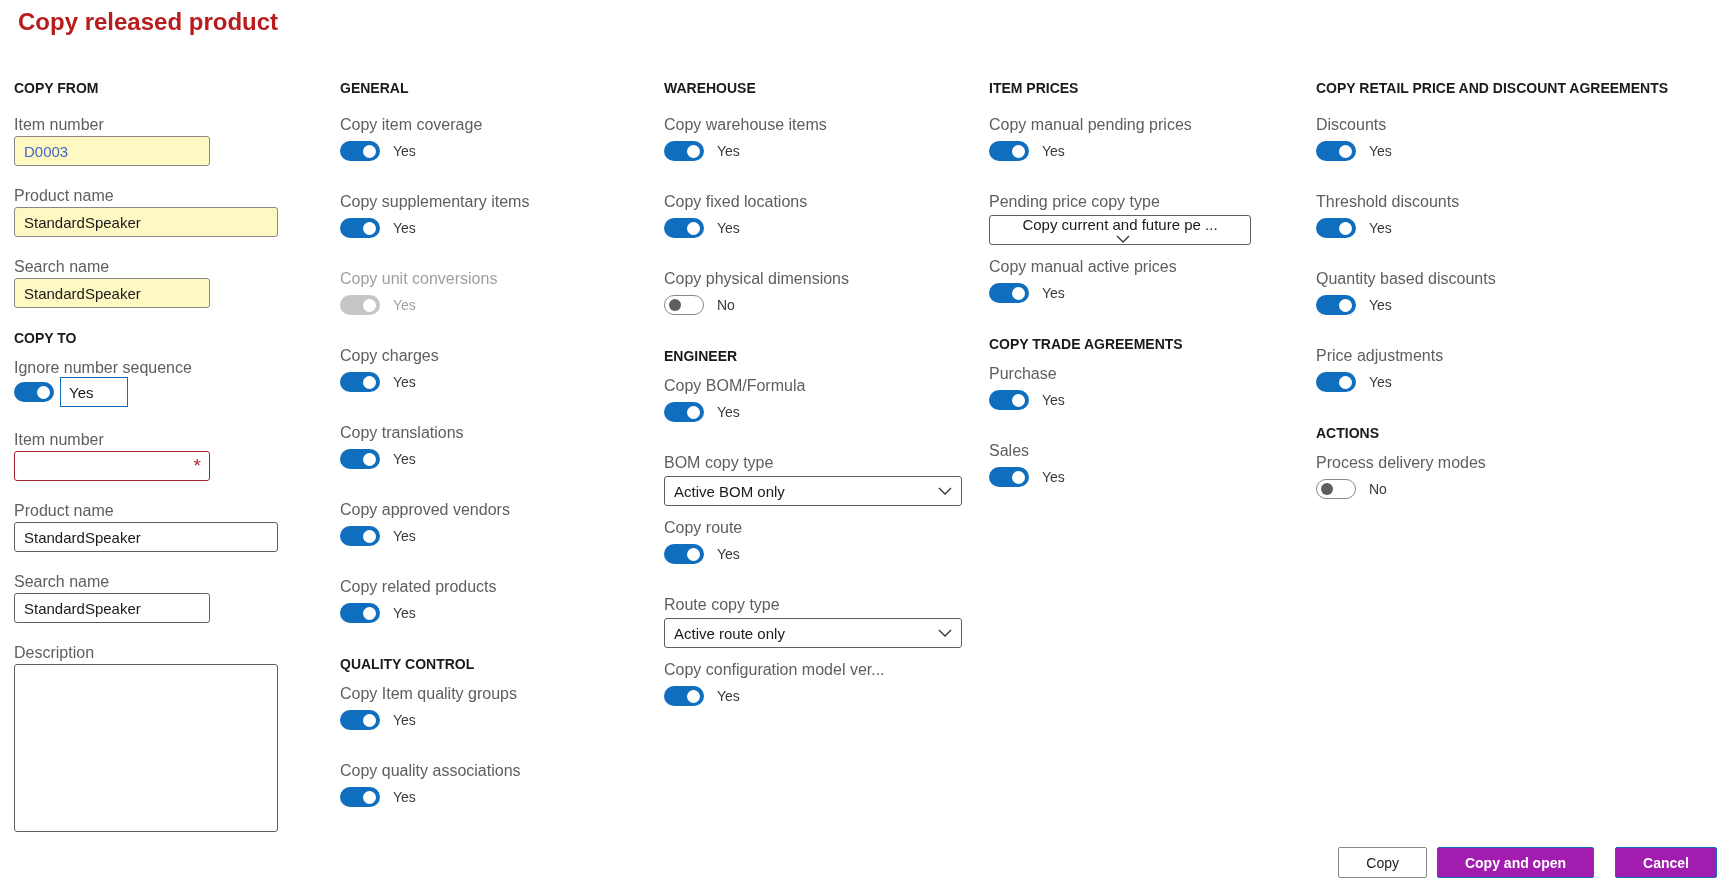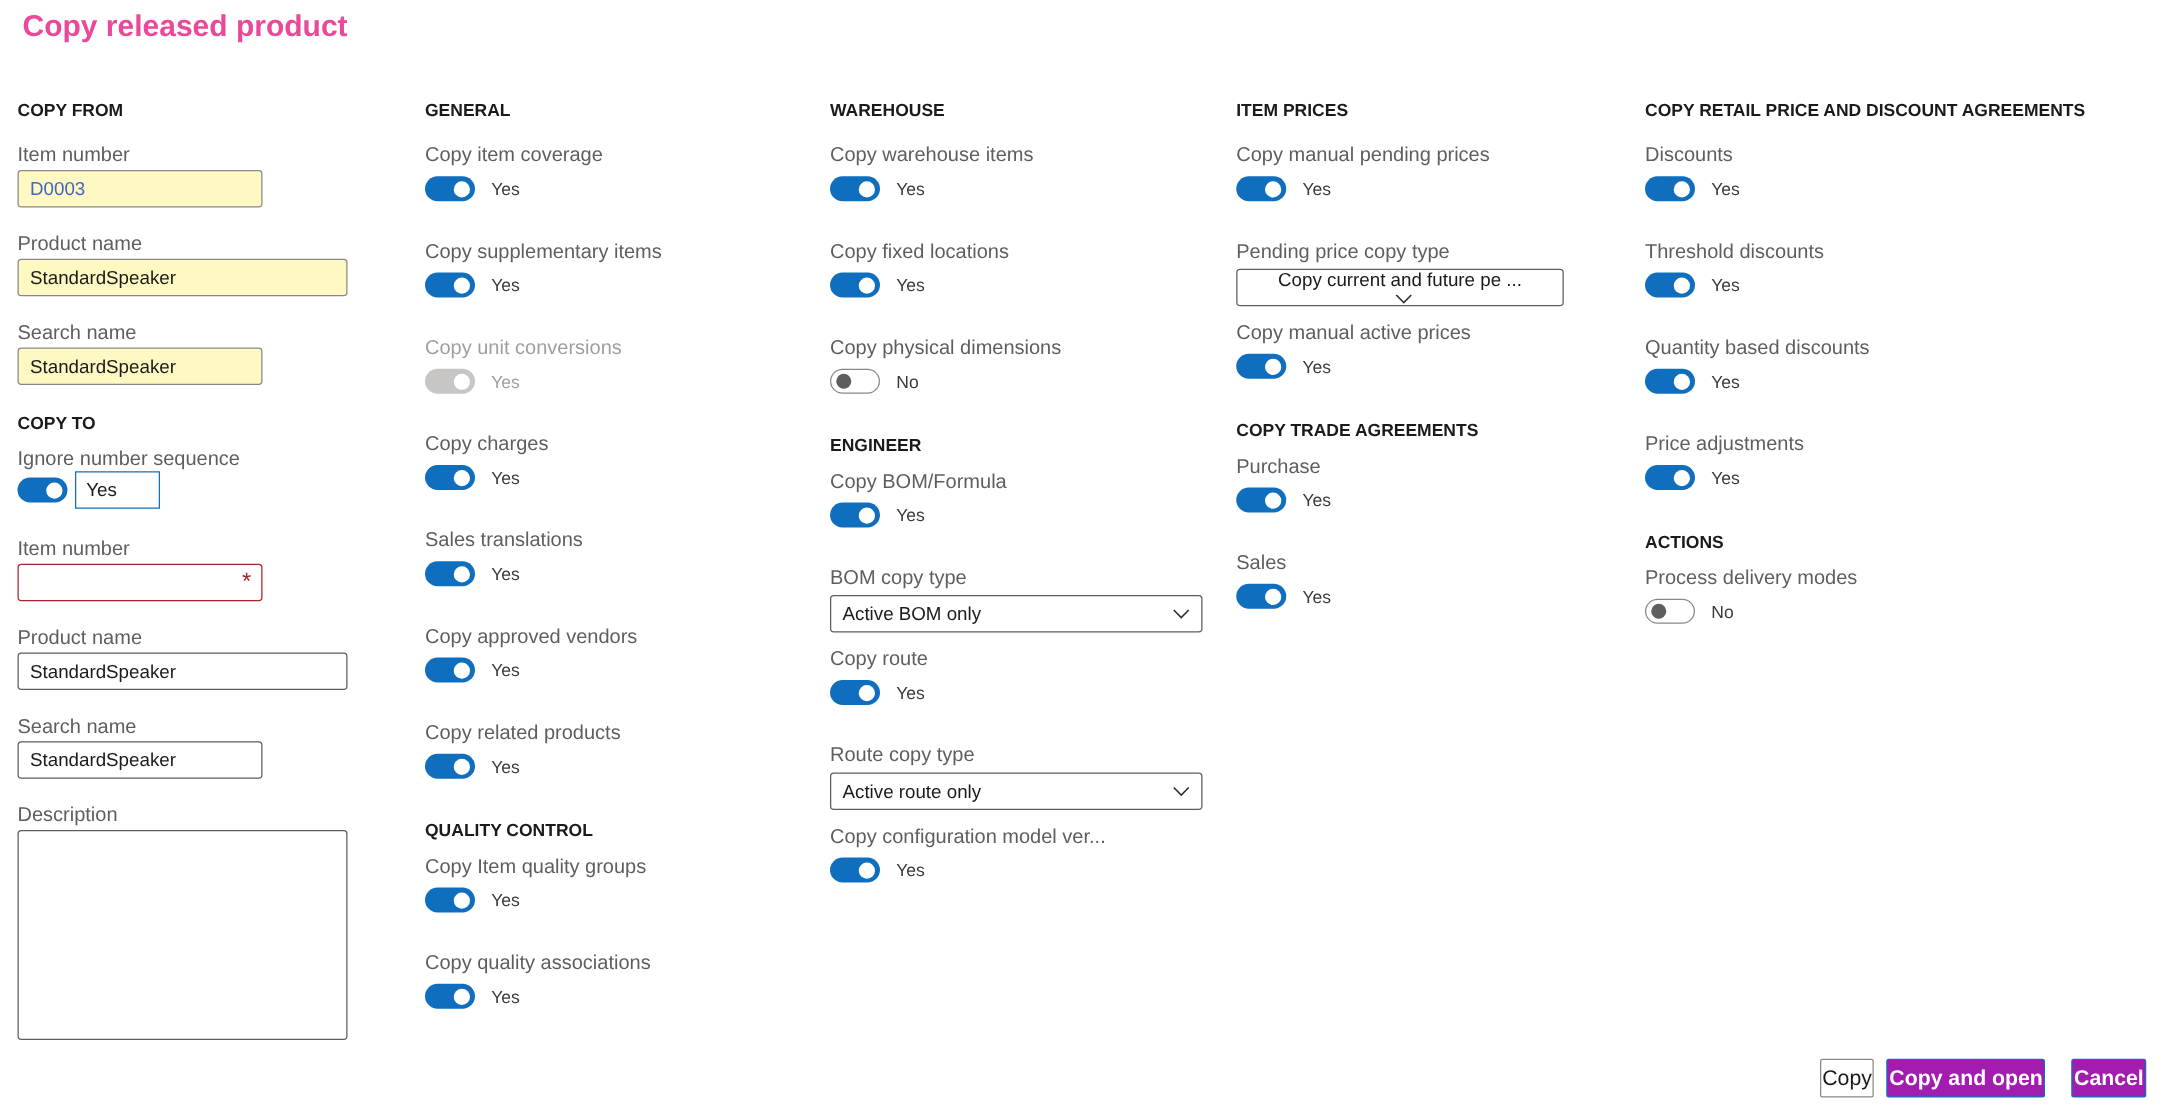--- a/index.html
+++ b/index.html
@@ -1,20 +1,20 @@
 <!DOCTYPE html>
 <html><head>
 <meta charset="utf-8">
 <style>
   * { margin:0; padding:0; box-sizing:border-box; }
   html,body { background:#fff; }
   body { font-family:"Liberation Sans", sans-serif; color:#1b1a19; }
   .page { position:relative; width:1736px; height:888px; background:#fff; overflow:hidden; }
 
-  .page-title { position:absolute; left:18px; top:8px; font-size:24px; font-weight:600; color:#ec4899; }
+  .page-title { position:absolute; left:18px; top:8px; font-size:24px; font-weight:600; color:#b91c1c; }
 
   .col { position:absolute; top:78px; }
   .col1 { left:14px;  width:285px; }
   .col2 { left:340px; width:260px; }
   .col3 { left:664px; width:290px; }
   .col4 { left:989px; width:290px; }
   .col5 { left:1316px; width:410px; }
 
   .sec-header { font-size:14px; font-weight:700; color:#1b1a19; line-height:20px; margin-bottom:17px; }
   .sec-header.mid { margin-top:0; margin-bottom:10px; }
@@ -59,21 +59,21 @@
   .sgroup { margin-bottom:12px; }
   .sgroup .lbl { margin-bottom:4px; }
   .select { height:30px; border:1px solid #605e5c; border-radius:3px; background:#fff; cursor:pointer;
             display:flex; align-items:center; justify-content:space-between; padding:0 9px; font-size:15px; color:#1b1a19; }
   .select .chev { flex:none; margin-left:6px; }
   .sel-270 { width:298px; }
   .sel-260 { width:262px;flex-direction:column; }
 
   
   .footer { position:absolute; right:19px; bottom:10px; display:flex; align-items:center; }
-  .btn { height:31px; display:flex; align-items:center; padding:0 1px; border-radius:2px; font-size:17px;
+  .btn { height:31px; display:flex; align-items:center; padding:0 27px; border-radius:2px; font-size:14px;
          font-family:inherit; cursor:pointer; }
   .btn-standard { background:#fff; border:1px solid #8a8886; color:#1b1a19; font-weight:400; margin-right:10px; }
   .btn-primary { background:#a21caf; border:1px solid #106ebe; color:#fff; font-weight:700; }
   .btn-gap { margin-right:21px; }
 </style>
 </head>
 <body>
 
 <div class="page">
 
@@ -170,21 +170,21 @@
       <div class="lbl">Copy charges</div>
       <div class="trow">
         <div class="toggle">
             <div class="knob"></div>
           </div>
         <span class="tval">Yes</span>
       </div>
     </div>
 
     <div class="tgroup st-on">
-      <div class="lbl">Sales translations</div>
+      <div class="lbl">Copy translations</div>
       <div class="trow">
         <div class="toggle">
             <div class="knob"></div>
           </div>
         <span class="tval">Yes</span>
       </div>
     </div>
 
     <div class="tgroup st-on">
       <div class="lbl">Copy approved vendors</div>

